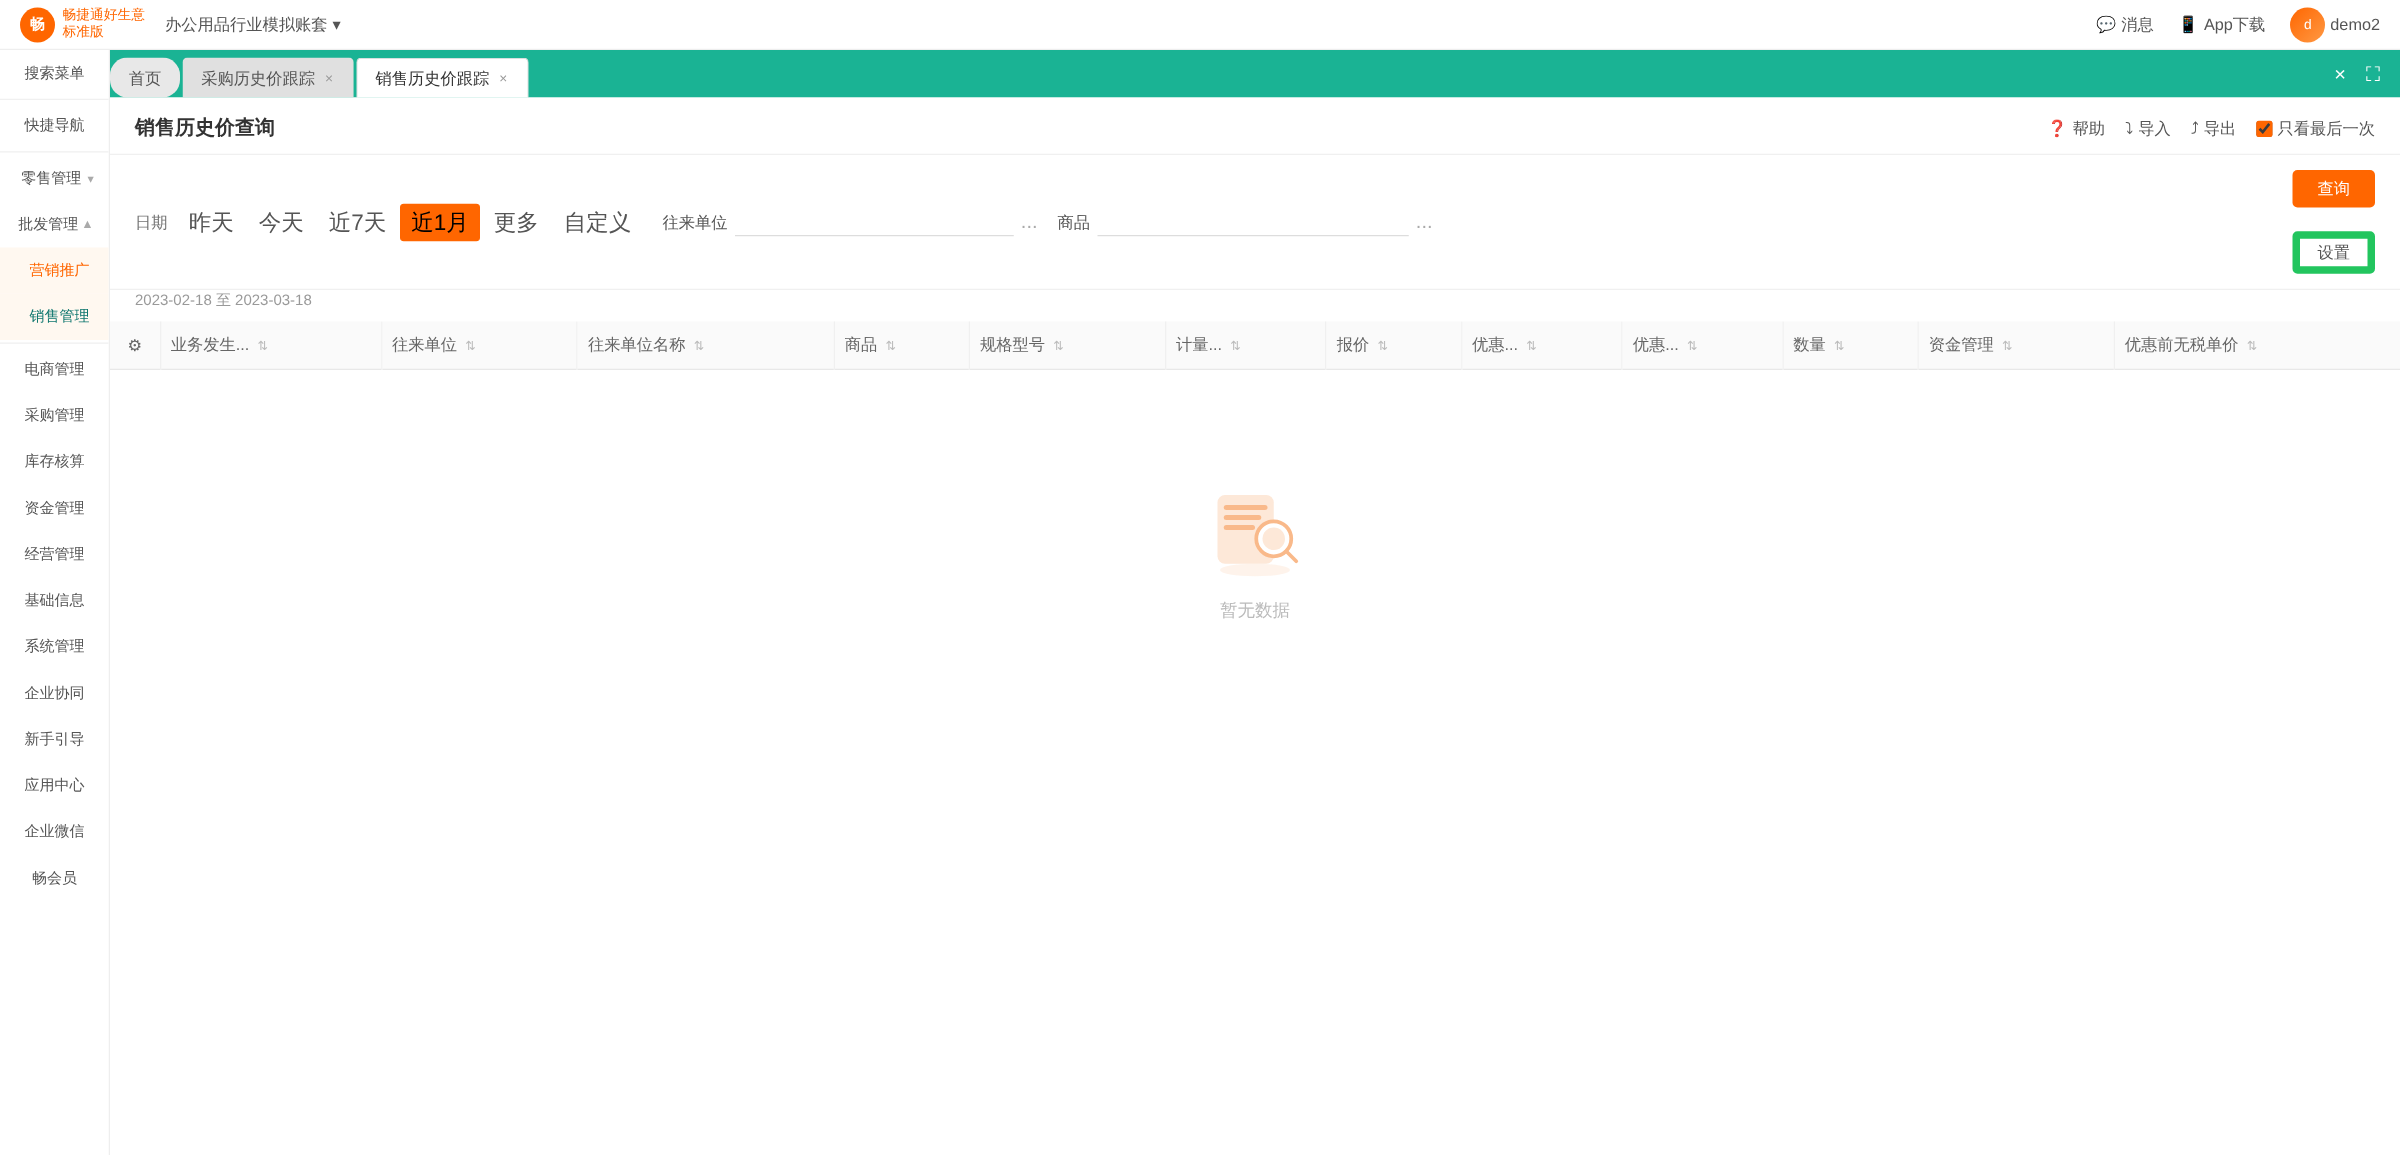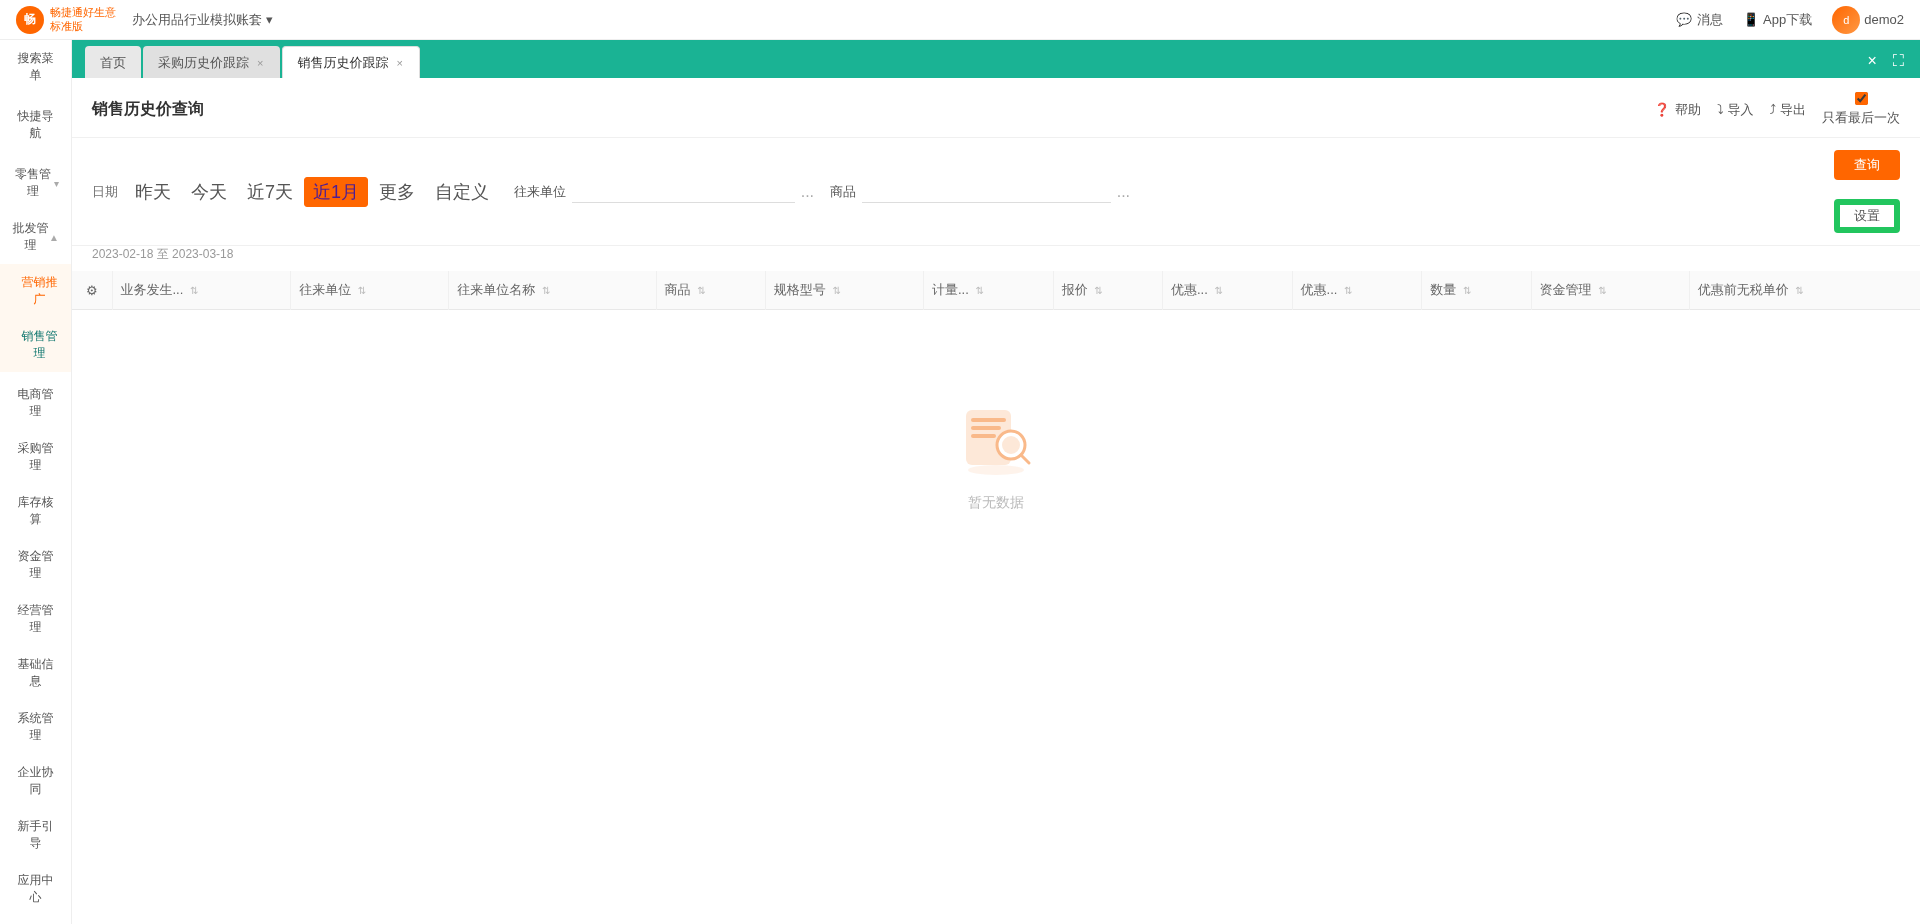--- a/index.html
+++ b/index.html
@@ -76,21 +76,21 @@
 
     
     .main-layout {
       display: flex;
       flex: 1;
       overflow: hidden;
     }
 
     
     .sidebar {
-      width: 72px;
+      width: 88px;
       background: #fff;
       border-right: 1px solid #eee;
       display: flex;
       flex-direction: column;
       flex-shrink: 0;
       overflow-y: auto;
     }
     .sidebar-item {
       padding: 12px 4px;
       text-align: center;
@@ -174,23 +174,21 @@
       color: #555;
     }
     .page-header-action {
       display: flex;
       align-items: center;
       gap: 4px;
       cursor: pointer;
     }
     .checkbox-wrap {
       display: flex;
-      align-items: center;
       gap: 4px;
-      flex-direction: column;
     }
     .checkbox-wrap input { accent-color: #f60; }
 
     
     .filter-bar {
       padding: 12px 20px;
       display: flex;
       align-items: center;
       gap: 16px;
       border-bottom: 1px solid #f0f0f0;
@@ -214,21 +212,21 @@
     .date-btn {
       padding: 2px 8px;
       font-size: 18px;
       color: #555;
       cursor: pointer;
       border-radius: 3px;
       border: 1px solid transparent;
     }
     .date-btn.active {
       background: #f60;
-      color: #4c1d95;
+      color: #000000;
       border-color: #f60;
     }
     .date-range-text {
       font-size: 12px;
       color: #999;
       margin-top: 0;
     }
     .filter-field {
       display: flex;
       align-items: center;
@@ -433,21 +431,21 @@
       <span class="item-text">企业微信</span>
     </div>
     <div class="sidebar-item">
       <span class="item-text">畅会员</span>
     </div>
   </div>
 
   <div style="flex:1; display:flex; flex-direction:column; overflow:hidden;">
 
     <div style="background:#1ab394; height:38px; display:flex; align-items:flex-end; padding:0 0 0 0; flex-shrink:0;">
-      <div class="tab home" style="background:#e8e8e8; color:#555; margin-left:13px;">
+      <div class="tab home" style="background:#e8e8e8; color:#555; margin-left:0;border-radius:14px;">
         <span>首页</span>
       </div>
       <div class="tab" style="background:#e0e0e0; color:#555;align-items:center;">
         <span>采购历史价跟踪</span>
         <span class="close-btn">×</span>
       </div>
       <div class="tab active" style="background:#fff; color:#333;">
         <span>销售历史价跟踪</span>
         <span class="close-btn">×</span>
       </div>

